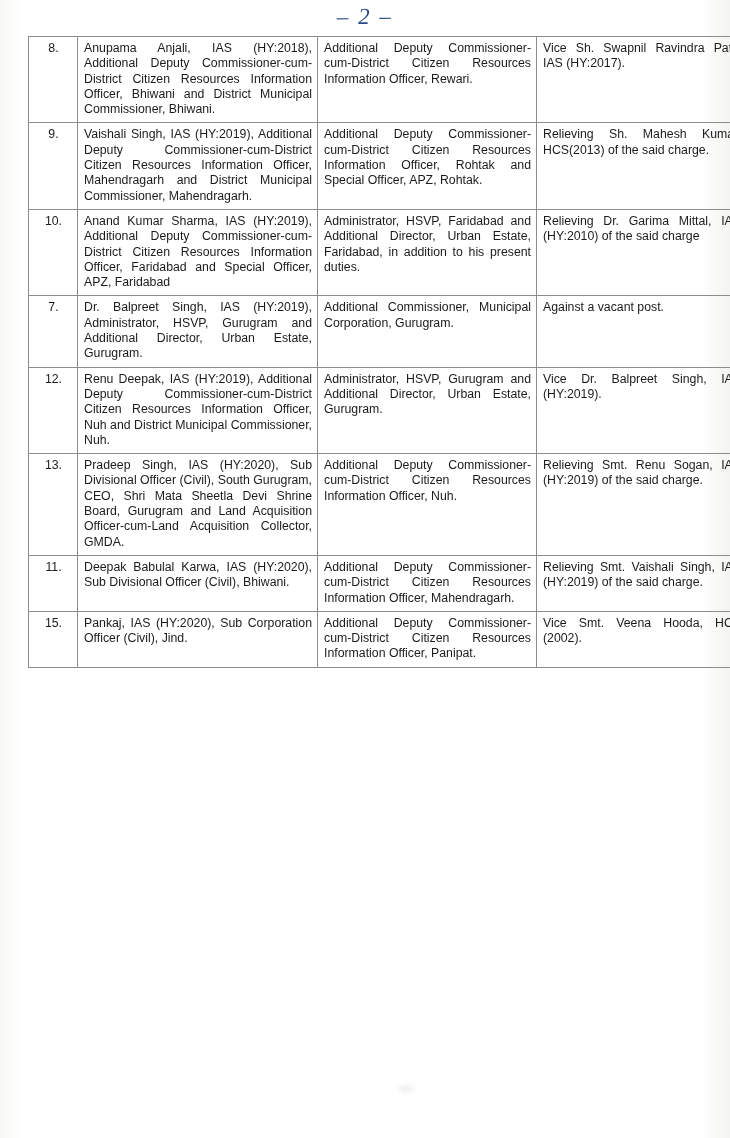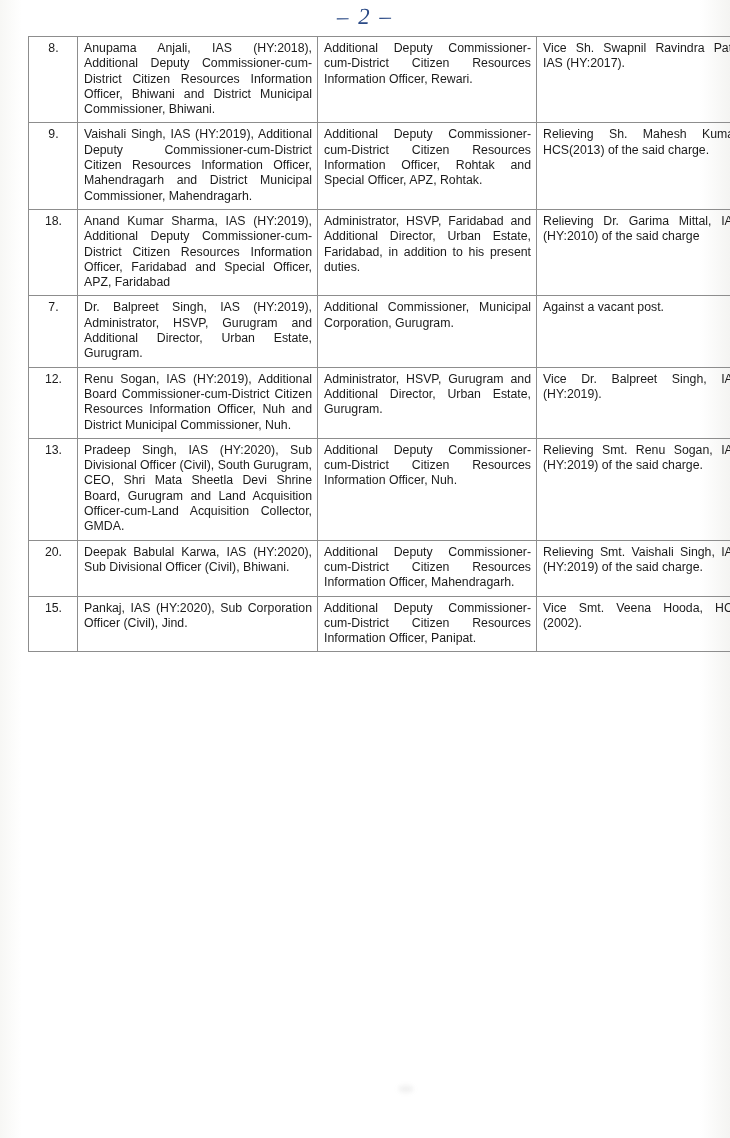--- a/index.html
+++ b/index.html
@@ -125,21 +125,21 @@
         <td class="col-posting">
             <span class="para">Additional Deputy Commissioner-cum-District Citizen Resources Information Officer, Rohtak and Special Officer, APZ, Rohtak.</span>
           </td>
         <td class="col-remarks">
             <span class="para">Relieving Sh. Mahesh Kumar, HCS(2013) of the said charge.</span>
           </td>
       </tr>
 
       <tr>
         <td class="col-sno">
-            <span class="para">18.</span>
+            <span class="para">10.</span>
           </td>
         <td class="col-officer">
             <span class="para">Anand Kumar Sharma, IAS (HY:2019), Additional Deputy Commissioner-cum-District Citizen Resources Information Officer, Faridabad and Special Officer, APZ, Faridabad</span>
           </td>
         <td class="col-posting">
             <span class="para">Administrator, HSVP, Faridabad and Additional Director, Urban Estate, Faridabad, in addition to his present duties.</span>
           </td>
         <td class="col-remarks">
             <span class="para">Relieving Dr. Garima Mittal, IAS (HY:2010) of the said charge</span>
           </td>
@@ -158,21 +158,21 @@
         <td class="col-remarks">
             <span class="para">Against a vacant post.</span>
           </td>
       </tr>
 
       <tr>
         <td class="col-sno">
             <span class="para">12.</span>
           </td>
         <td class="col-officer">
-            <span class="para">Renu Sogan, IAS (HY:2019), Additional Board Commissioner-cum-District Citizen Resources Information Officer, Nuh and District Municipal Commissioner, Nuh.</span>
+            <span class="para">Renu Deepak, IAS (HY:2019), Additional Deputy Commissioner-cum-District Citizen Resources Information Officer, Nuh and District Municipal Commissioner, Nuh.</span>
           </td>
         <td class="col-posting">
             <span class="para">Administrator, HSVP, Gurugram and Additional Director, Urban Estate, Gurugram.</span>
           </td>
         <td class="col-remarks">
             <span class="para">Vice Dr. Balpreet Singh, IAS (HY:2019).</span>
           </td>
       </tr>
 
       <tr>
@@ -185,21 +185,21 @@
         <td class="col-posting">
             <span class="para">Additional Deputy Commissioner-cum-District Citizen Resources Information Officer, Nuh.</span>
           </td>
         <td class="col-remarks">
             <span class="para">Relieving Smt. Renu Sogan, IAS (HY:2019) of the said charge.</span>
           </td>
       </tr>
 
       <tr>
         <td class="col-sno">
-            <span class="para">20.</span>
+            <span class="para">11.</span>
           </td>
         <td class="col-officer">
             <span class="para">Deepak Babulal Karwa, IAS (HY:2020), Sub Divisional Officer (Civil), Bhiwani.</span>
           </td>
         <td class="col-posting">
             <span class="para">Additional Deputy Commissioner-cum-District Citizen Resources Information Officer, Mahendragarh.</span>
           </td>
         <td class="col-remarks">
             <span class="para">Relieving Smt. Vaishali Singh, IAS (HY:2019) of the said charge.</span>
           </td>

